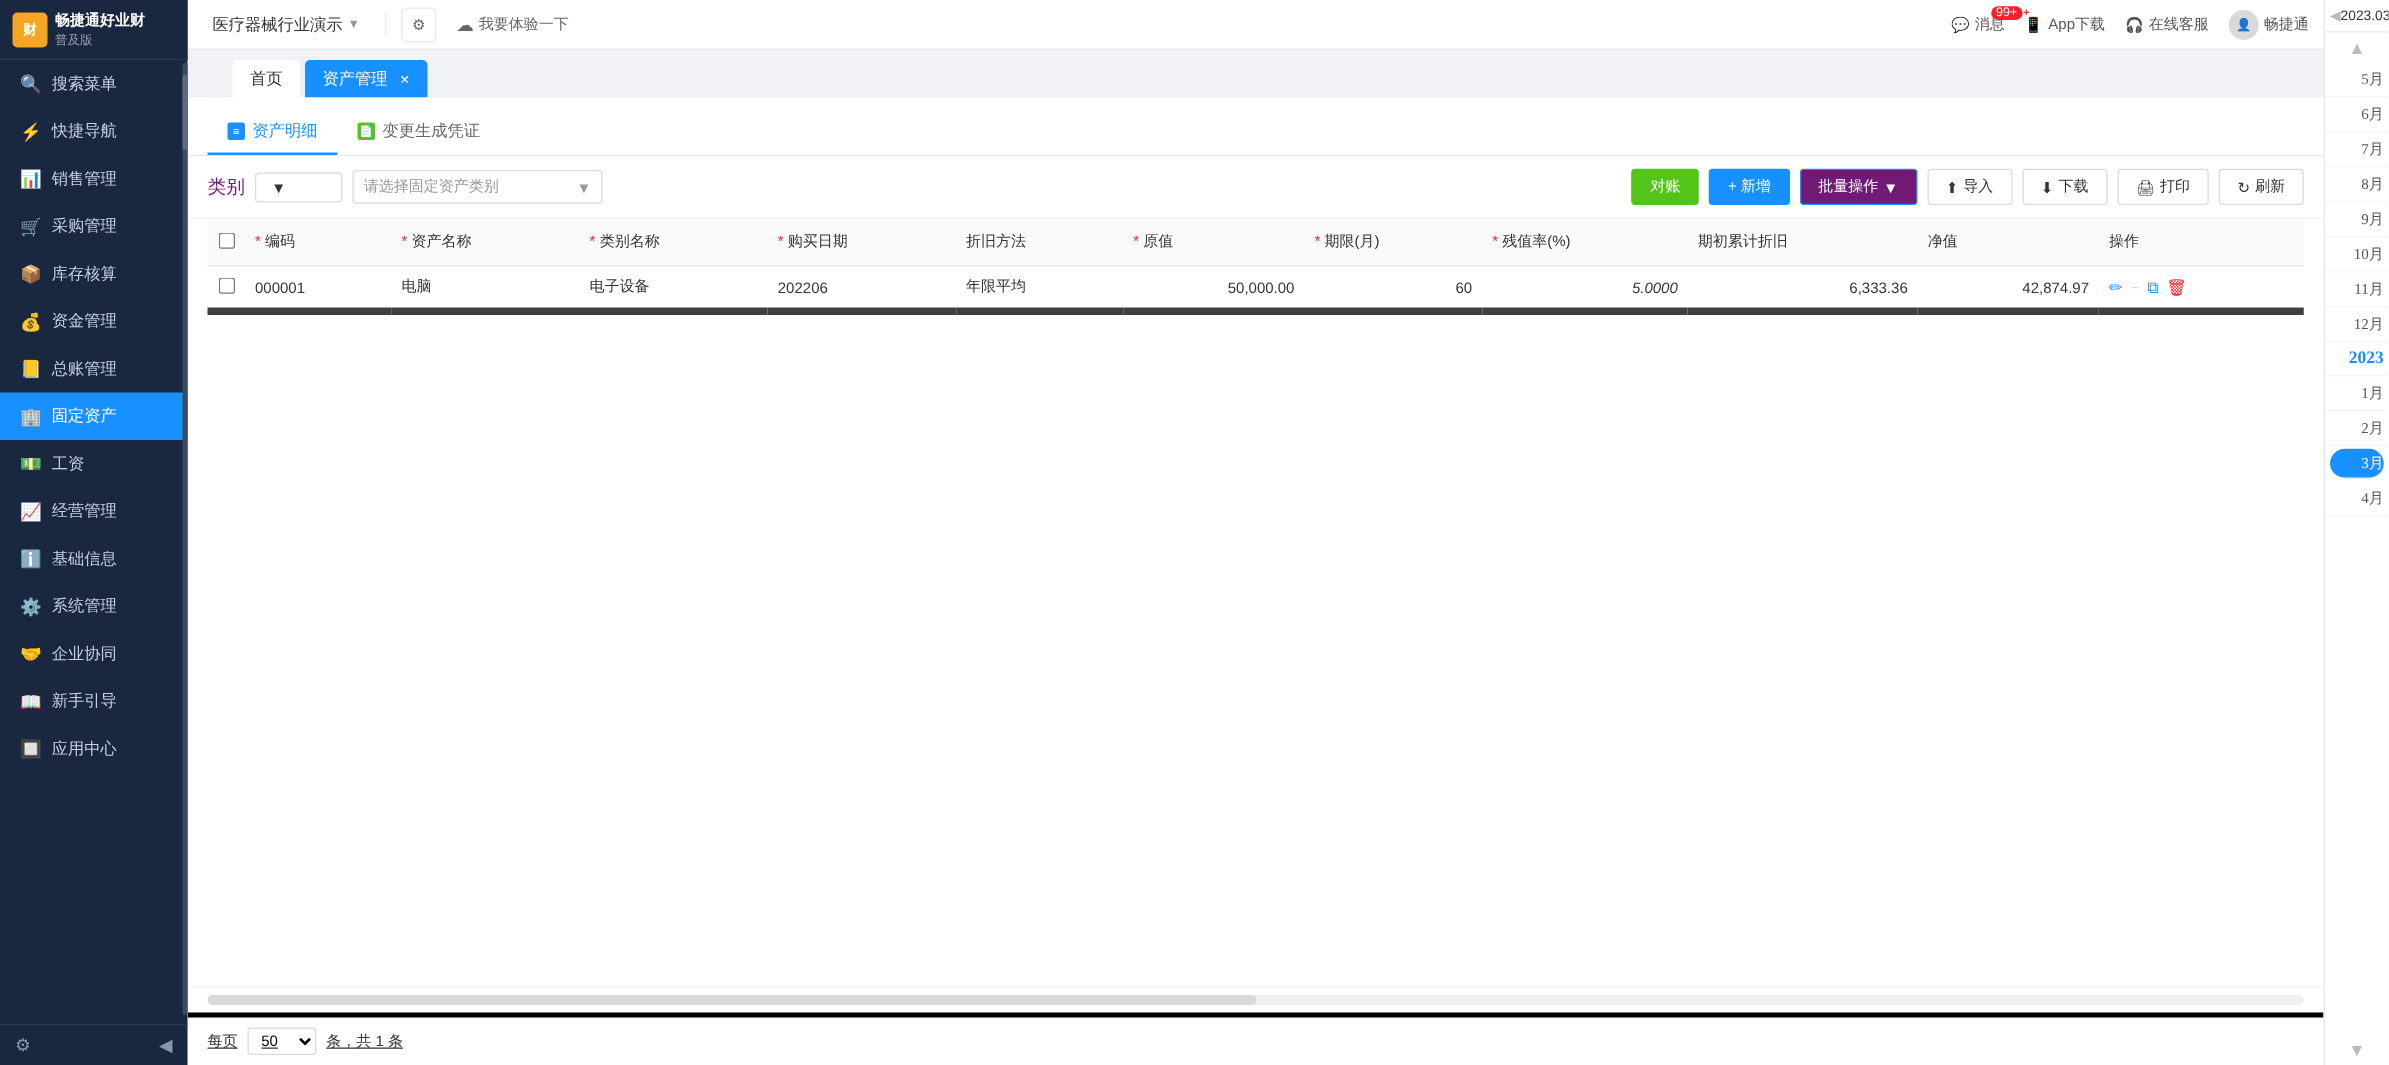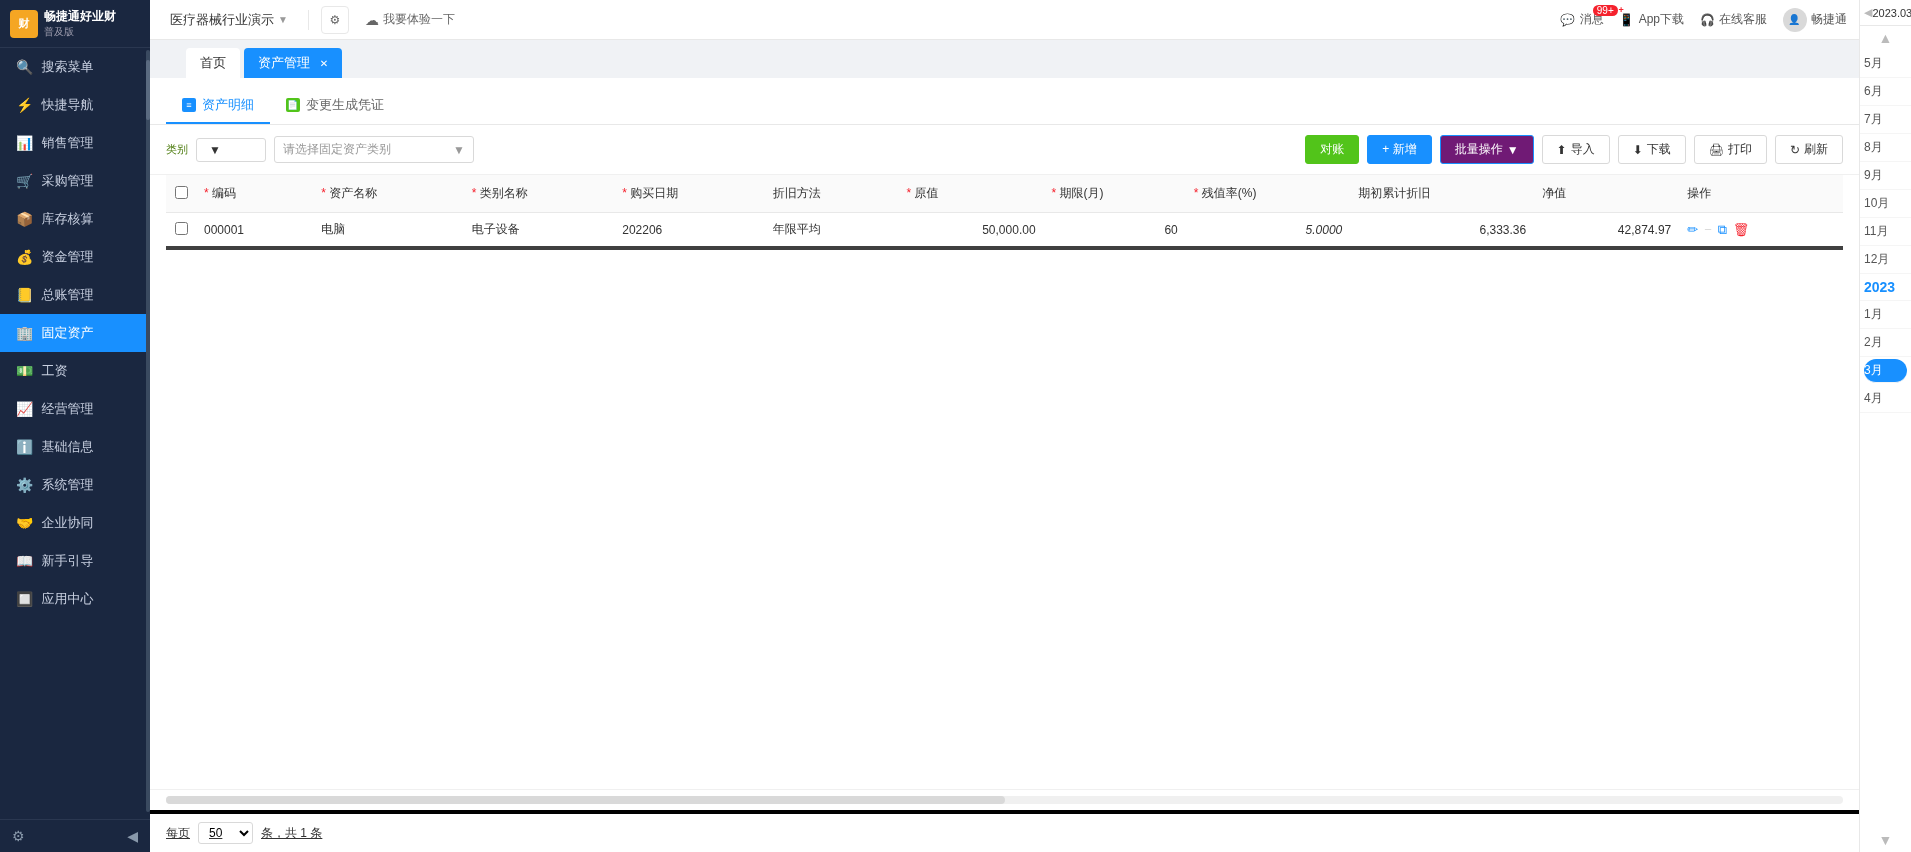--- a/index.html
+++ b/index.html
@@ -204,21 +204,21 @@
       border: 1px solid #d9d9d9;
       background: white;
       cursor: pointer;
       font-size: 12px;
       color: #333;
       display: flex; align-items: center; gap: 4px;
     }
     .btn.success { background: #52c41a; color: white; border-color: #52c41a; }
     .btn.new-btn { background: #1890ff; color: white; border-color: #1890ff; }
     .btn.batch { background: #701a75; color: white; border-color: #1890ff; }
-    .filter-label { font-size: 11px; color: #4d7c0f; }
+    .filter-label { font-size: 15px; color: #701a75; }
     .filter-select {
       display: flex; align-items: center; gap: 4px;
       border: 1px solid #d9d9d9;
       border-radius: 3px;
       padding: 4px 8px;
       background: white;
       cursor: pointer;
       font-size: 12px;
       color: #333;
       min-width: 70px;
@@ -256,21 +256,21 @@
       color: #333;
       font-weight: normal;
       border-bottom: 1px solid #e8e8e8;
       white-space: nowrap;
     }
     thead th.required::before {
       content: '* ';
       color: #f5222d;
     }
     tbody tr {
-      border-bottom: 4px solid #404040;
+      border-bottom: 6px solid #404040;
     }
     tbody td {
       padding: 8px 8px;
       color: #333;
       white-space: nowrap;
     }
     .subtotal-row td {
       background: #f5f5f5;
       color: #333;
     }
@@ -336,25 +336,26 @@
       color: #333;
       border-bottom: 1px solid #e8e8e8;
       text-align: center;
       width: 100%;
       display: flex; align-items: center; justify-content: space-between;
     }
 
     .month-list { flex: 1; overflow-y: auto; width: 100%; }
     .month-item {
       padding: 5px 4px;
-      text-align: left;
+      text-align: right;
       font-size: 12px;
       color: #555;
       cursor: pointer;
       border-bottom: 1px solid #f5f5f5;
+      font-family: Liberation Serif, serif;
     }
     .month-item.active {
       background: #1890ff;
       color: white;
       border-radius: 12px;
       margin: 2px 4px;
       padding: 3px 0;
     }
     .month-item.year-label {
       color: #1890ff; font-weight: bold; background: none;

